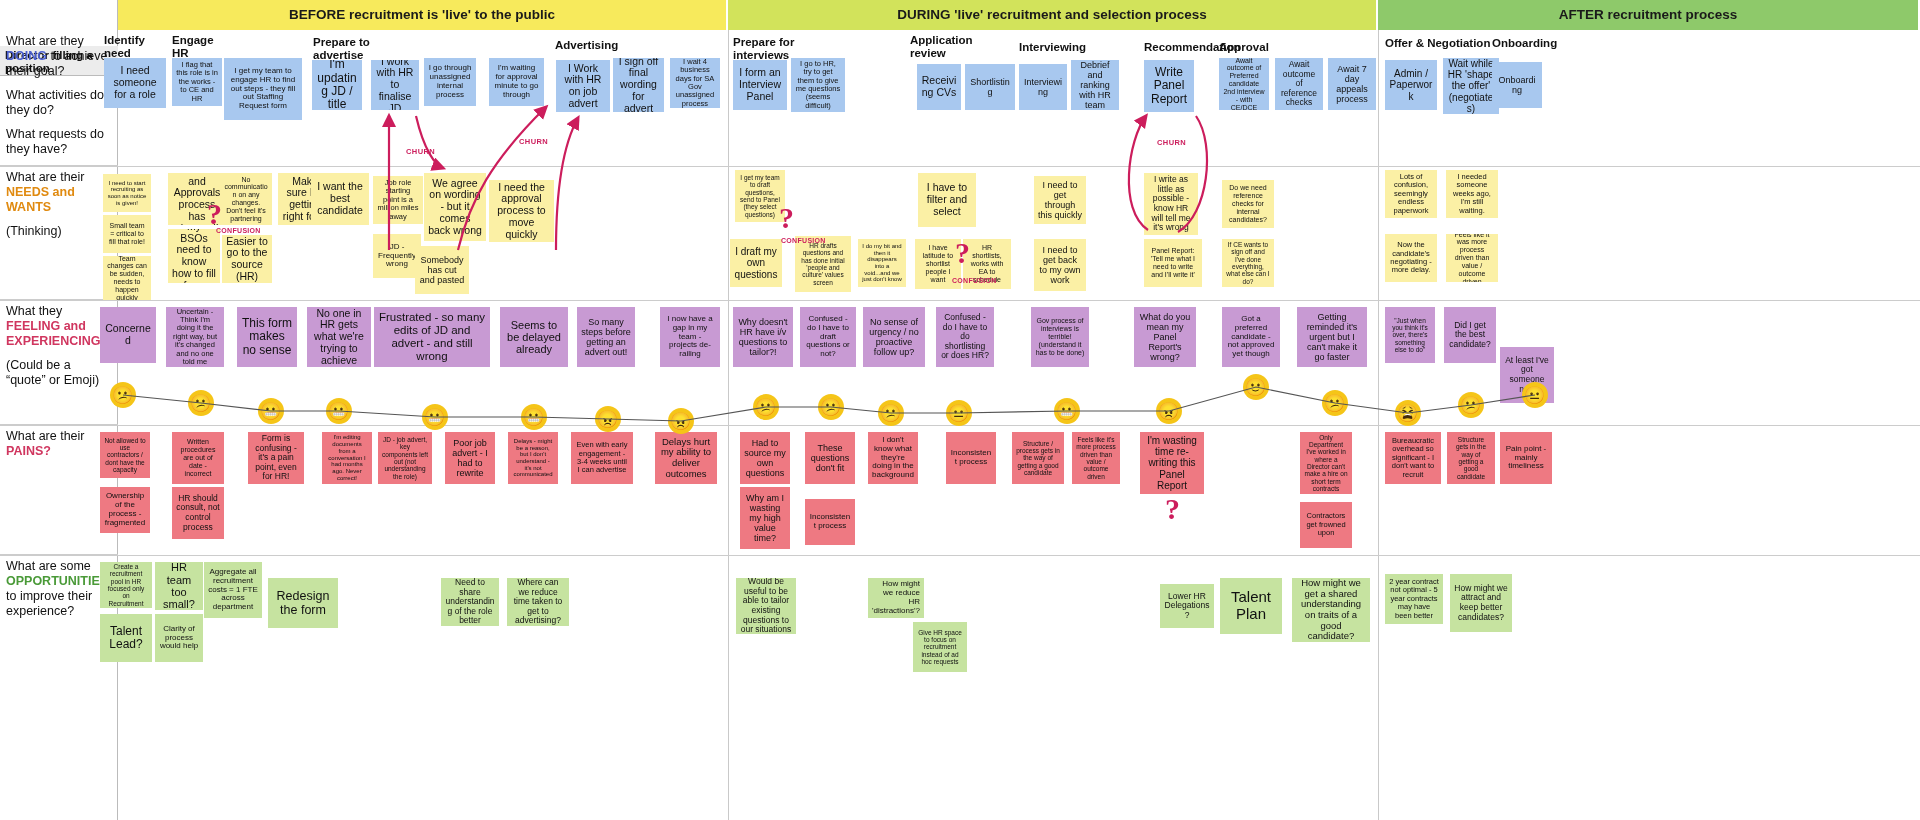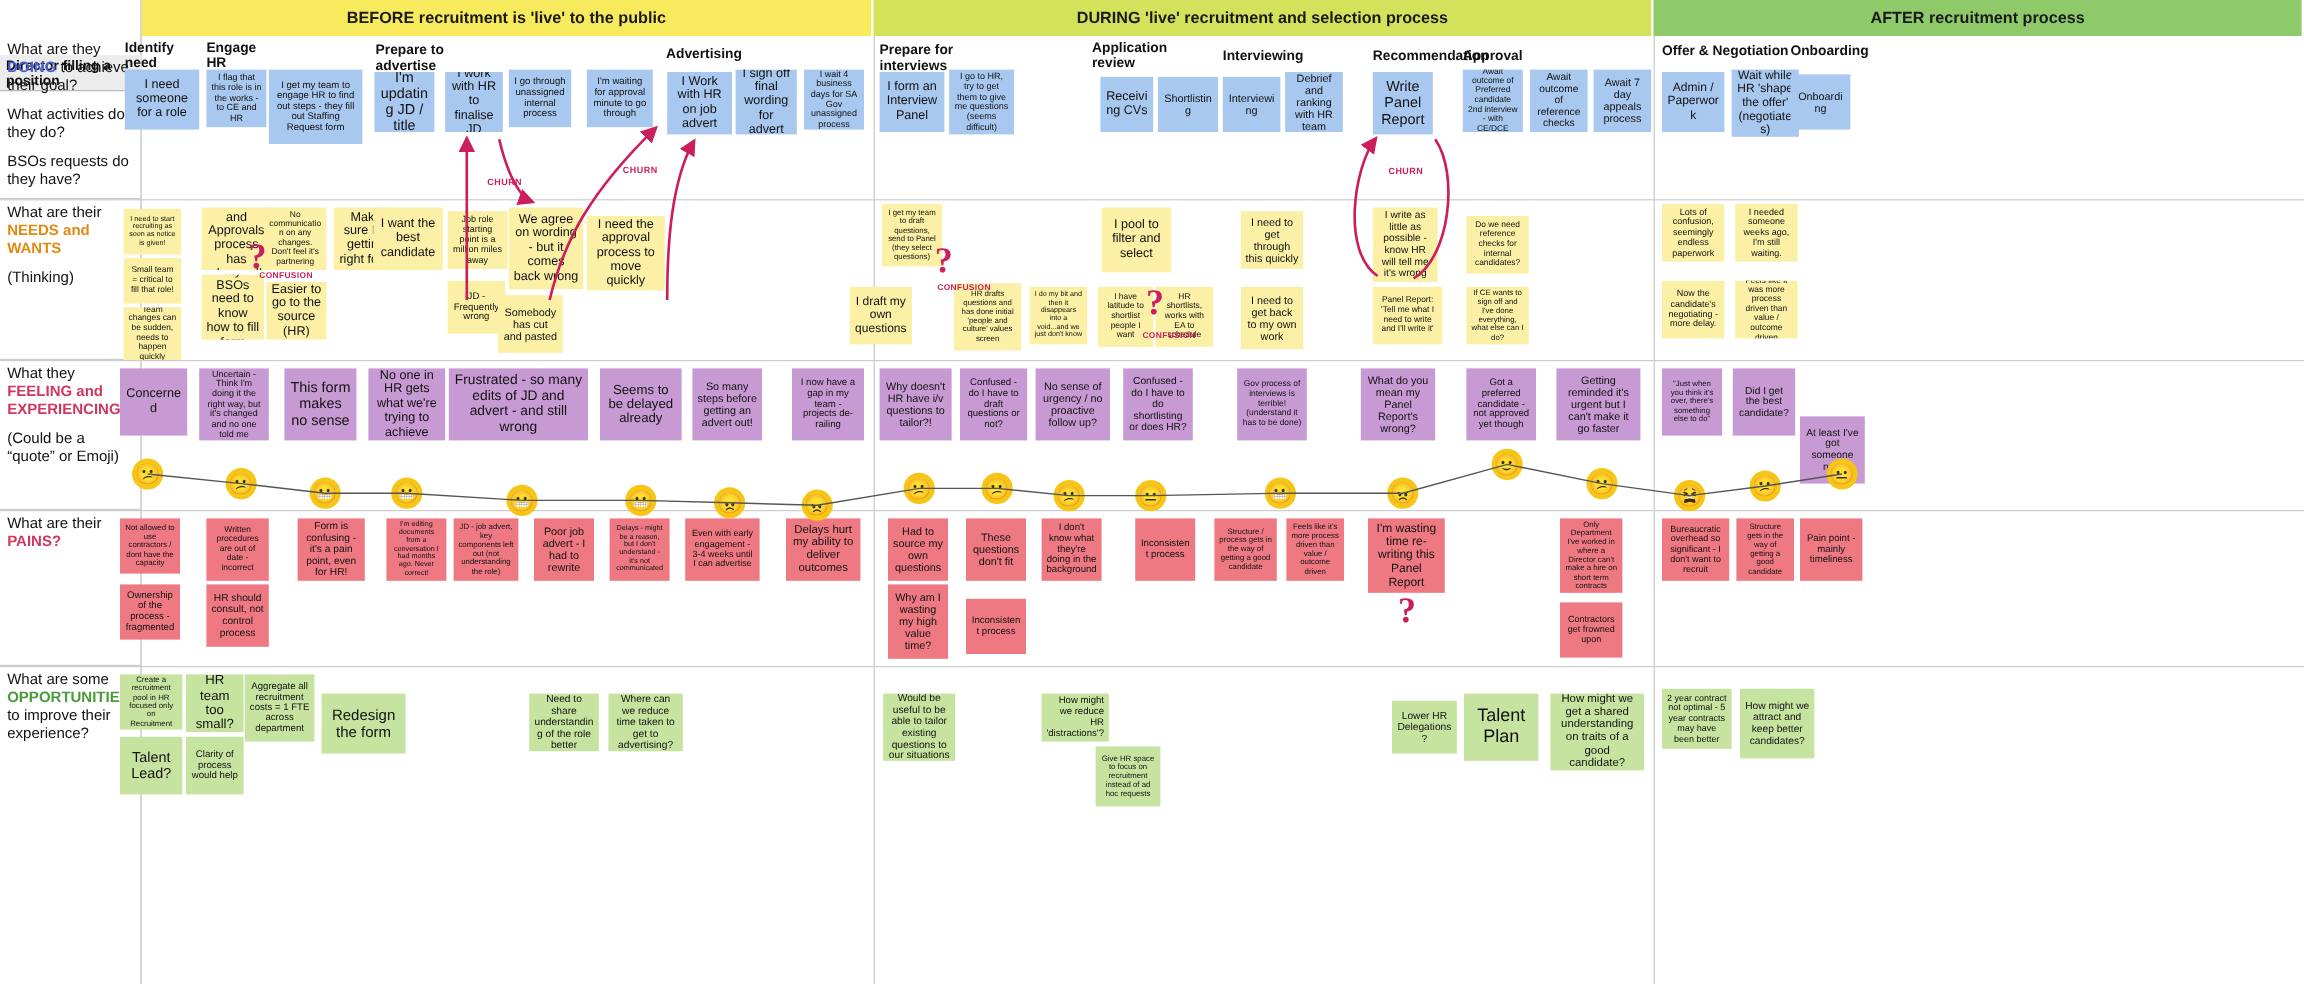--- a/index.html
+++ b/index.html
@@ -65,21 +65,21 @@
 <body>
 
 <div id="board">
 
   <div class="leftcol">
     <div class="lc-title">Director filling a position</div>
 
     <div class="lc-cell" id="lc-doing" style="top:30px;height:136px;">
         <p>What are they <span class="accent-blue">DOING</span> to achieve their goal?</p>
         <p>What activities do they do?</p>
-        <p>BSOs requests do they have?</p>
+        <p>What requests do they have?</p>
       </div>
     <div class="lc-cell" id="lc-needs" style="top:166px;height:134px;">
         <p>What are their <span class="accent-orange">NEEDS and WANTS</span></p>
         <p>(Thinking)</p>
       </div>
     <div class="lc-cell" id="lc-feeling" style="top:300px;height:125px;">
         <p>What they <span class="accent-red">FEELING and EXPERIENCING?</span></p>
         <p>(Could be a “quote” or Emoji)</p>
       </div>
     <div class="lc-cell" id="lc-pains" style="top:425px;height:130px;">
@@ -153,26 +153,26 @@
       <div class="note yellow" style="left: 278px; top: 173px; width: 54px; height: 52px; font-size: 10.5px;">Make sure I'm getting right form</div>
       <div class="note yellow" style="left: 311px; top: 173px; width: 58px; height: 52px; font-size: 10.5px;">I want the best candidate</div>
       <div class="note yellow" style="left: 168px; top: 229px; width: 52px; height: 54px; font-size: 10.5px;">My BSOs need to know how to fill form</div>
       <div class="note yellow" style="left: 222px; top: 235px; width: 50px; height: 48px; font-size: 10.5px;">Easier to go to the source (HR)</div>
       <div class="note yellow" style="left: 373px; top: 176px; width: 50px; height: 48px; font-size: 7.5px;">Job role starting point is a million miles away</div>
       <div class="note yellow" style="left: 373px; top: 234px; width: 48px; height: 44px; font-size: 8px;">JD - Frequently wrong</div>
       <div class="note yellow" style="left: 424px; top: 173px; width: 62px; height: 68px; font-size: 10.5px;">We agree on wording - but it comes back wrong</div>
       <div class="note yellow" style="left: 415px; top: 246px; width: 54px; height: 48px; font-size: 9px;">Somebody has cut and pasted</div>
       <div class="note yellow" style="left: 489px; top: 180px; width: 65px; height: 62px; font-size: 10.5px;">I need the approval process to move quickly</div>
       <div class="note yellow" style="left: 735px; top: 170px; width: 50px; height: 52px; font-size: 6.5px;">I get my team to draft  questions, send to Panel (they select questions)</div>
-      <div class="note yellow" style="left: 708px; top: 239px; width: 52px; height: 48px; font-size: 10px;">I draft my own questions</div>
+      <div class="note yellow" style="left: 730px; top: 239px; width: 52px; height: 48px; font-size: 10px;">I draft my own questions</div>
       <div class="note yellow" style="left: 795px; top: 236px; width: 56px; height: 56px; font-size: 6.5px;">HR drafts questions and has done initial 'people and culture' values screen</div>
       <div class="note yellow" style="left: 858px; top: 239px; width: 48px; height: 48px; font-size: 6px;">I do my bit and then it disappears into a void...and we just don't know</div>
       <div class="note yellow" style="left: 915px; top: 239px; width: 46px; height: 50px; font-size: 7px;">I have latitude to shortlist people I want</div>
       <div class="note yellow" style="left: 963px; top: 239px; width: 48px; height: 50px; font-size: 7px;">HR shortlists, works with EA to schedule</div>
-      <div class="note yellow" style="left: 918px; top: 173px; width: 58px; height: 54px; font-size: 10.5px;">I pool to filter and select</div>
+      <div class="note yellow" style="left: 918px; top: 173px; width: 58px; height: 54px; font-size: 10.5px;">I have to filter and select</div>
       <div class="note yellow" style="left: 1034px; top: 176px; width: 52px; height: 48px; font-size: 9px;">I need to get through this quickly</div>
       <div class="note yellow" style="left: 1034px; top: 239px; width: 52px; height: 52px; font-size: 9px;">I need to get back to my own work</div>
       <div class="note yellow" style="left: 1144px; top: 173px; width: 54px; height: 62px; font-size: 8.5px;">I write as little as possible - know HR will tell me it's wrong</div>
       <div class="note yellow" style="left: 1144px; top: 239px; width: 58px; height: 48px; font-size: 7px;">Panel Report: 'Tell me what I need to write and I'll write it'</div>
       <div class="note yellow" style="left: 1222px; top: 180px; width: 52px; height: 48px; font-size: 7px;">Do we need reference checks for internal candidates?</div>
       <div class="note yellow" style="left: 1222px; top: 239px; width: 52px; height: 48px; font-size: 6.5px;">If  CE wants to sign off and I've done everything, what else can I do?</div>
       <div class="note yellow" style="left: 1385px; top: 170px; width: 52px; height: 48px; font-size: 7.5px;">Lots of confusion, seemingly endless paperwork</div>
       <div class="note yellow" style="left: 1446px; top: 170px; width: 52px; height: 48px; font-size: 7.5px;">I needed someone weeks ago, I'm still waiting.</div>
       <div class="note yellow" style="left: 1385px; top: 234px; width: 52px; height: 48px; font-size: 7.5px;">Now the candidate's negotiating - more delay.</div>
       <div class="note yellow" style="left: 1446px; top: 234px; width: 52px; height: 48px; font-size: 7px;">Feels like it was more process driven than value / outcome driven</div>

